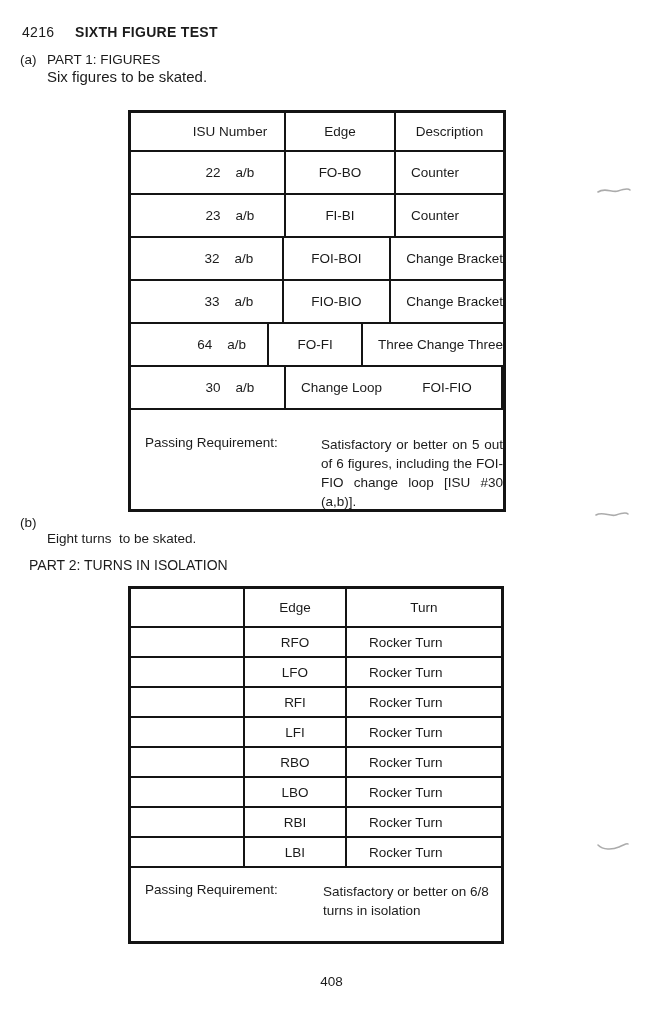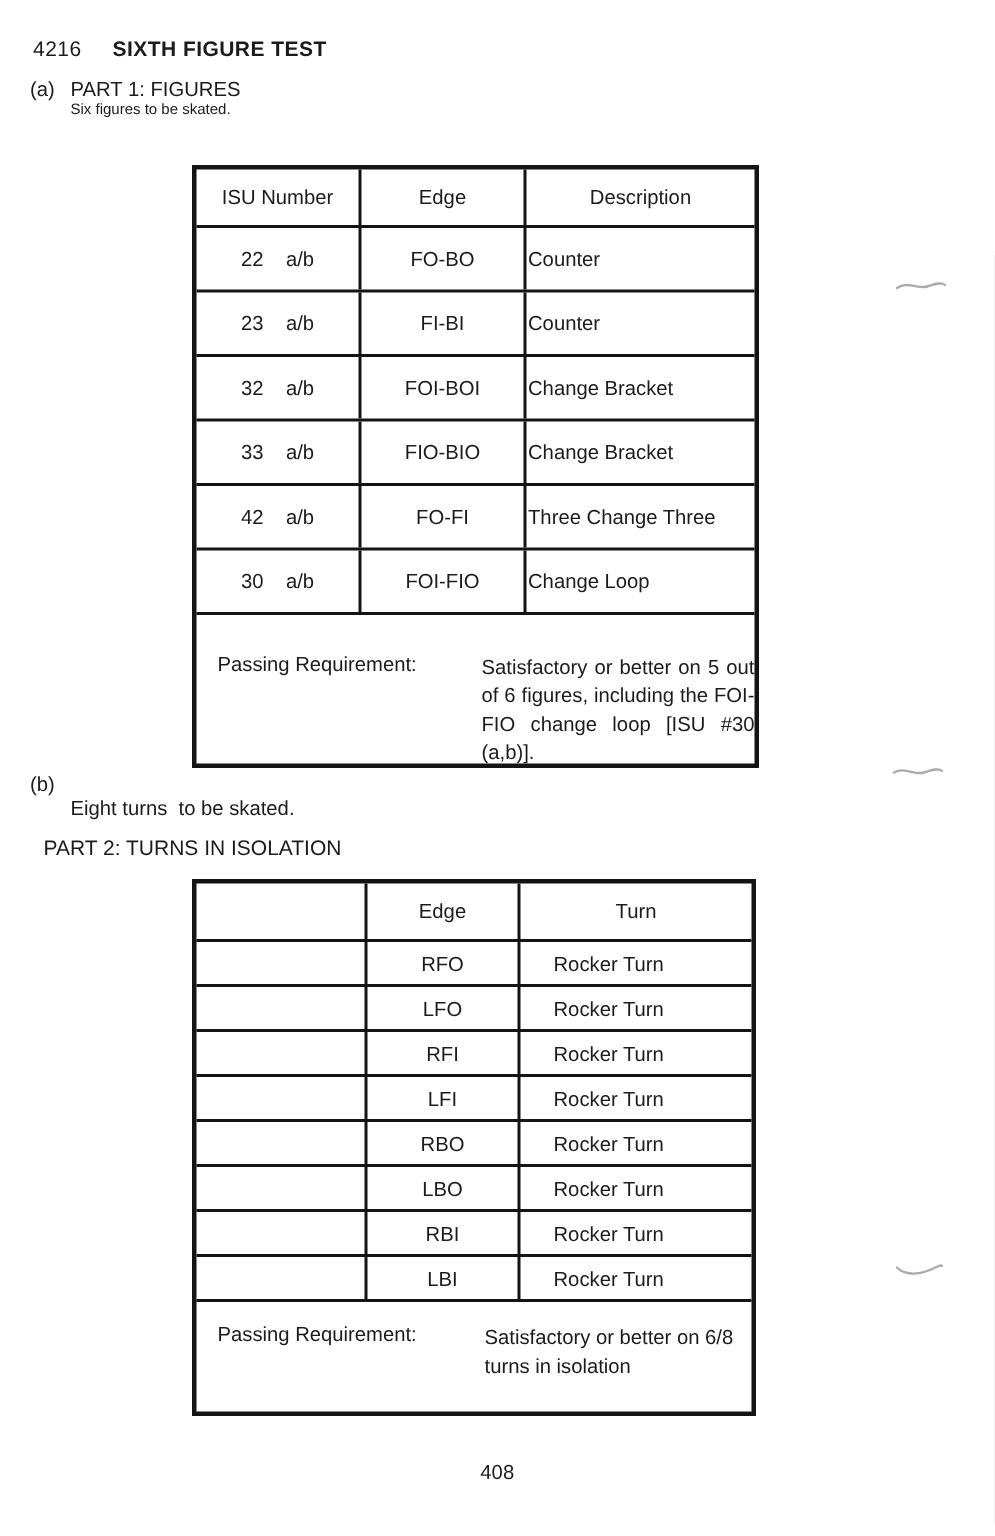--- a/index.html
+++ b/index.html
@@ -13,21 +13,21 @@
     color: #1b1b1b;
     overflow: hidden;
   }
   .abs { position: absolute; }
 
   
   .doc-num     { left: 22px;  top: 24px; font-size: 14px; font-weight: normal; letter-spacing: .3px; }
   .doc-title   { left: 75px;  top: 24px; font-size: 14px; font-weight: bold; letter-spacing: .3px; }
   .part-label-a{ left: 20px;  top: 52px; font-size: 13.5px; }
   .part-head-a { left: 47px;  top: 52px; font-size: 13.5px; }
-  .part-sub-a  { left: 47px;  top: 68px; font-size: 10px; white-space: pre; }
+  .part-sub-a  { left: 47px;  top: 68px; font-size: 15px; white-space: pre; }
   .part-label-b{ left: 20px;  top: 515px; font-size: 13.5px; }
   .part-head-b { left: 29px;  top: 515px; font-size: 14px; margin-top: 42px; }
   .part-sub-b  { left: 47px;  top: 531px; font-size: 13.5px; white-space: pre; }
   .page-num    { left: 0; right: 0; top: 974px; text-align: center; font-size: 13.5px; }
 
   
   .tbl {
     position: absolute;
     box-sizing: border-box;
     border: 3px solid #141414;
@@ -44,23 +44,23 @@
   .tbl2 .t-row.head { height: 37px; }
 
   .cell {
     box-sizing: border-box;
     display: flex;
     align-items: center;
     justify-content: center;
     font-size: 13.5px;
     white-space: pre;
   }
-  .tbl1 .c1 { width: 110px; border-right: 2px solid #141414; }
+  .tbl1 .c1 { width: 110px; border-right: 2px solid #141414; margin-left: 45px; }
   .tbl1 .c2 { width: 110px; border-right: 2px solid #141414; }
-  .tbl1 .c3 { flex: 1; justify-content: flex-start; padding-left: 1px; }
+  .tbl1 .c3 { flex: 1; justify-content: flex-start; padding-left: 15px; }
   .tbl2 .c1 { width: 114px; border-right: 2px solid #141414; }
   .tbl2 .c2 { width: 102px; border-right: 2px solid #141414; }
   .tbl2 .c3 { flex: 1; justify-content: flex-start; padding-left: 22px; }
   .t-row.head .cell { justify-content: center; padding-left: 0; }
 
   .passing {
     position: relative;
     box-sizing: border-box;
     border-top: 2px solid #141414;
     font-size: 13.5px;
@@ -113,28 +113,28 @@
       <div class="cell c1">32    a/b</div>
       <div class="cell c2">FOI-BOI</div>
       <div class="cell c3">Change Bracket</div>
     </div>
     <div class="t-row">
       <div class="cell c1">33    a/b</div>
       <div class="cell c2">FIO-BIO</div>
       <div class="cell c3">Change Bracket</div>
     </div>
     <div class="t-row">
-      <div class="cell c1">42    a/b</div>
+      <div class="cell c1">64    a/b</div>
       <div class="cell c2">FO-FI</div>
       <div class="cell c3">Three Change Three</div>
     </div>
     <div class="t-row">
       <div class="cell c1">30    a/b</div>
+      <div class="cell c3">Change Loop</div>
       <div class="cell c2">FOI-FIO</div>
-      <div class="cell c3">Change Loop</div>
     </div>
     <div class="passing">
       <span class="passing-label">Passing Requirement:</span>
       <span class="passing-text">Satisfactory or better on 5 out of 6 figures, including the FOI-FIO change loop [ISU #30 (a,b)].</span>
     </div>
   </div>
 
   <div class="abs part-label-b">(b)</div>
   <div class="abs part-head-b">PART 2: TURNS IN ISOLATION</div>
   <div class="abs part-sub-b">Eight turns  to be skated.</div>

